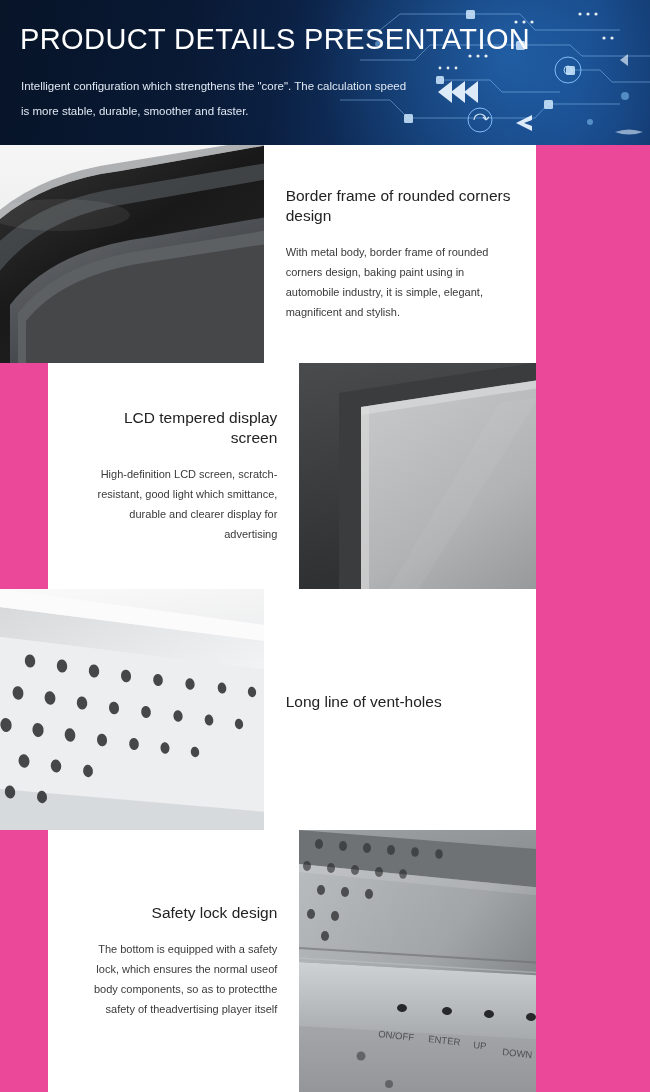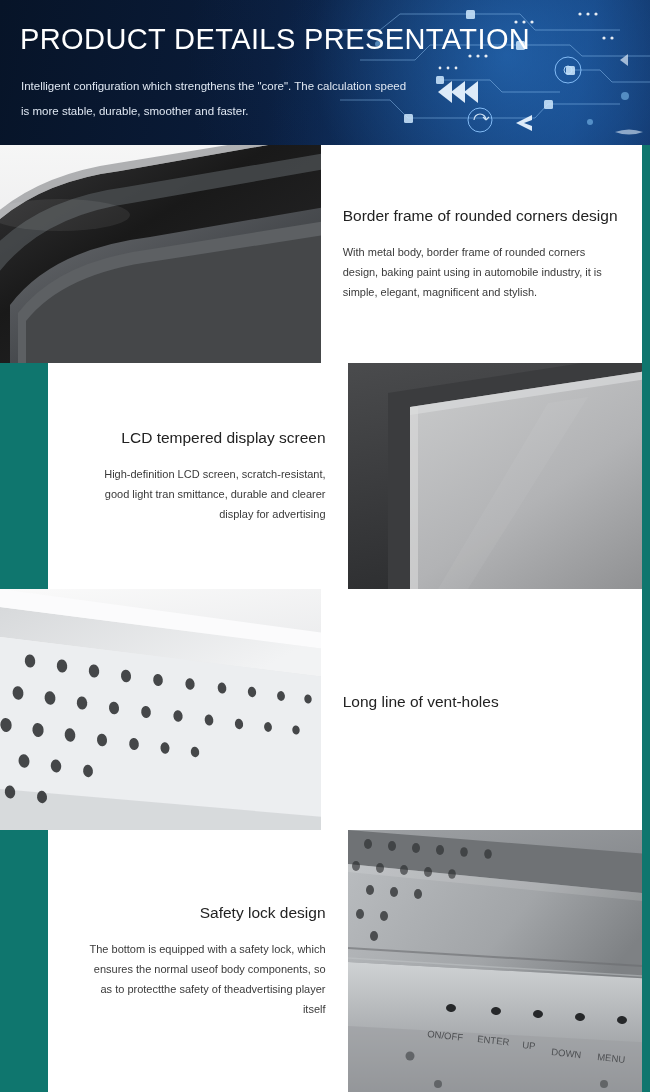--- a/index.html
+++ b/index.html
@@ -7,21 +7,21 @@
     width: 650px;
     height: 1092px;
     background: #ffffff;
     font-family: "Liberation Sans", sans-serif;
     overflow: hidden;
   }
   .page {
     position: relative;
     width: 650px;
     height: 1092px;
-    background: #0f766e;
+    background: #ec4899;
   }
 
   
   .header {
     position: relative;
     width: 650px;
     height: 145px;
     background: #091a36;
     overflow: hidden;
   }
@@ -49,21 +49,21 @@
     position: absolute;
     left: 21px;
     top: 74px;
     width: 390px;
     font-size: 11.5px;
     line-height: 25px;
     color: #dfe7f2;
   }
 
   
-  .row { position: relative; width: 642px; display: flex; }
+  .row { position: relative; width: 536px; display: flex; }
   .cell { position: relative; overflow: hidden; }
   .text-cell {
     background: #ffffff;
     display: flex;
     flex-direction: column;
     justify-content: center;
   }
   .blk-title {
     font-size: 15.5px;
     color: #222222;
@@ -191,21 +191,21 @@
     </div>
     <div class="cell text-cell align-left" style="width:325px;height:218px;">
       <div class="blk-title">Border frame of rounded corners design</div>
       <div class="blk-body">With metal body, border frame of rounded corners design, baking paint using in automobile industry, it is simple, elegant, magnificent and stylish.</div>
     </div>
   </div>
 
   <div class="row">
     <div class="cell text-cell align-right" style="width:325px;height:226px;">
       <div class="blk-title">LCD tempered display screen</div>
-      <div class="blk-body">High-definition LCD screen, scratch-resistant, good light tran smittance, durable and clearer display for advertising</div>
+      <div class="blk-body">High-definition LCD screen, scratch-resistant, good light which smittance, durable and clearer display for advertising</div>
     </div>
     <div class="cell photo2" style="width:325px;height:226px;">
       <svg width="325" height="226" viewBox="0 0 325 226">
         <defs>
           <linearGradient id="s1" x1="0" y1="0" x2="0.3" y2="1">
             <stop offset="0%" stop-color="#4a4b4d"></stop>
             <stop offset="100%" stop-color="#2d2e30"></stop>
           </linearGradient>
           <linearGradient id="s2" x1="0.1" y1="0" x2="0.9" y2="1">
             <stop offset="0%" stop-color="#c9cacb"></stop>

